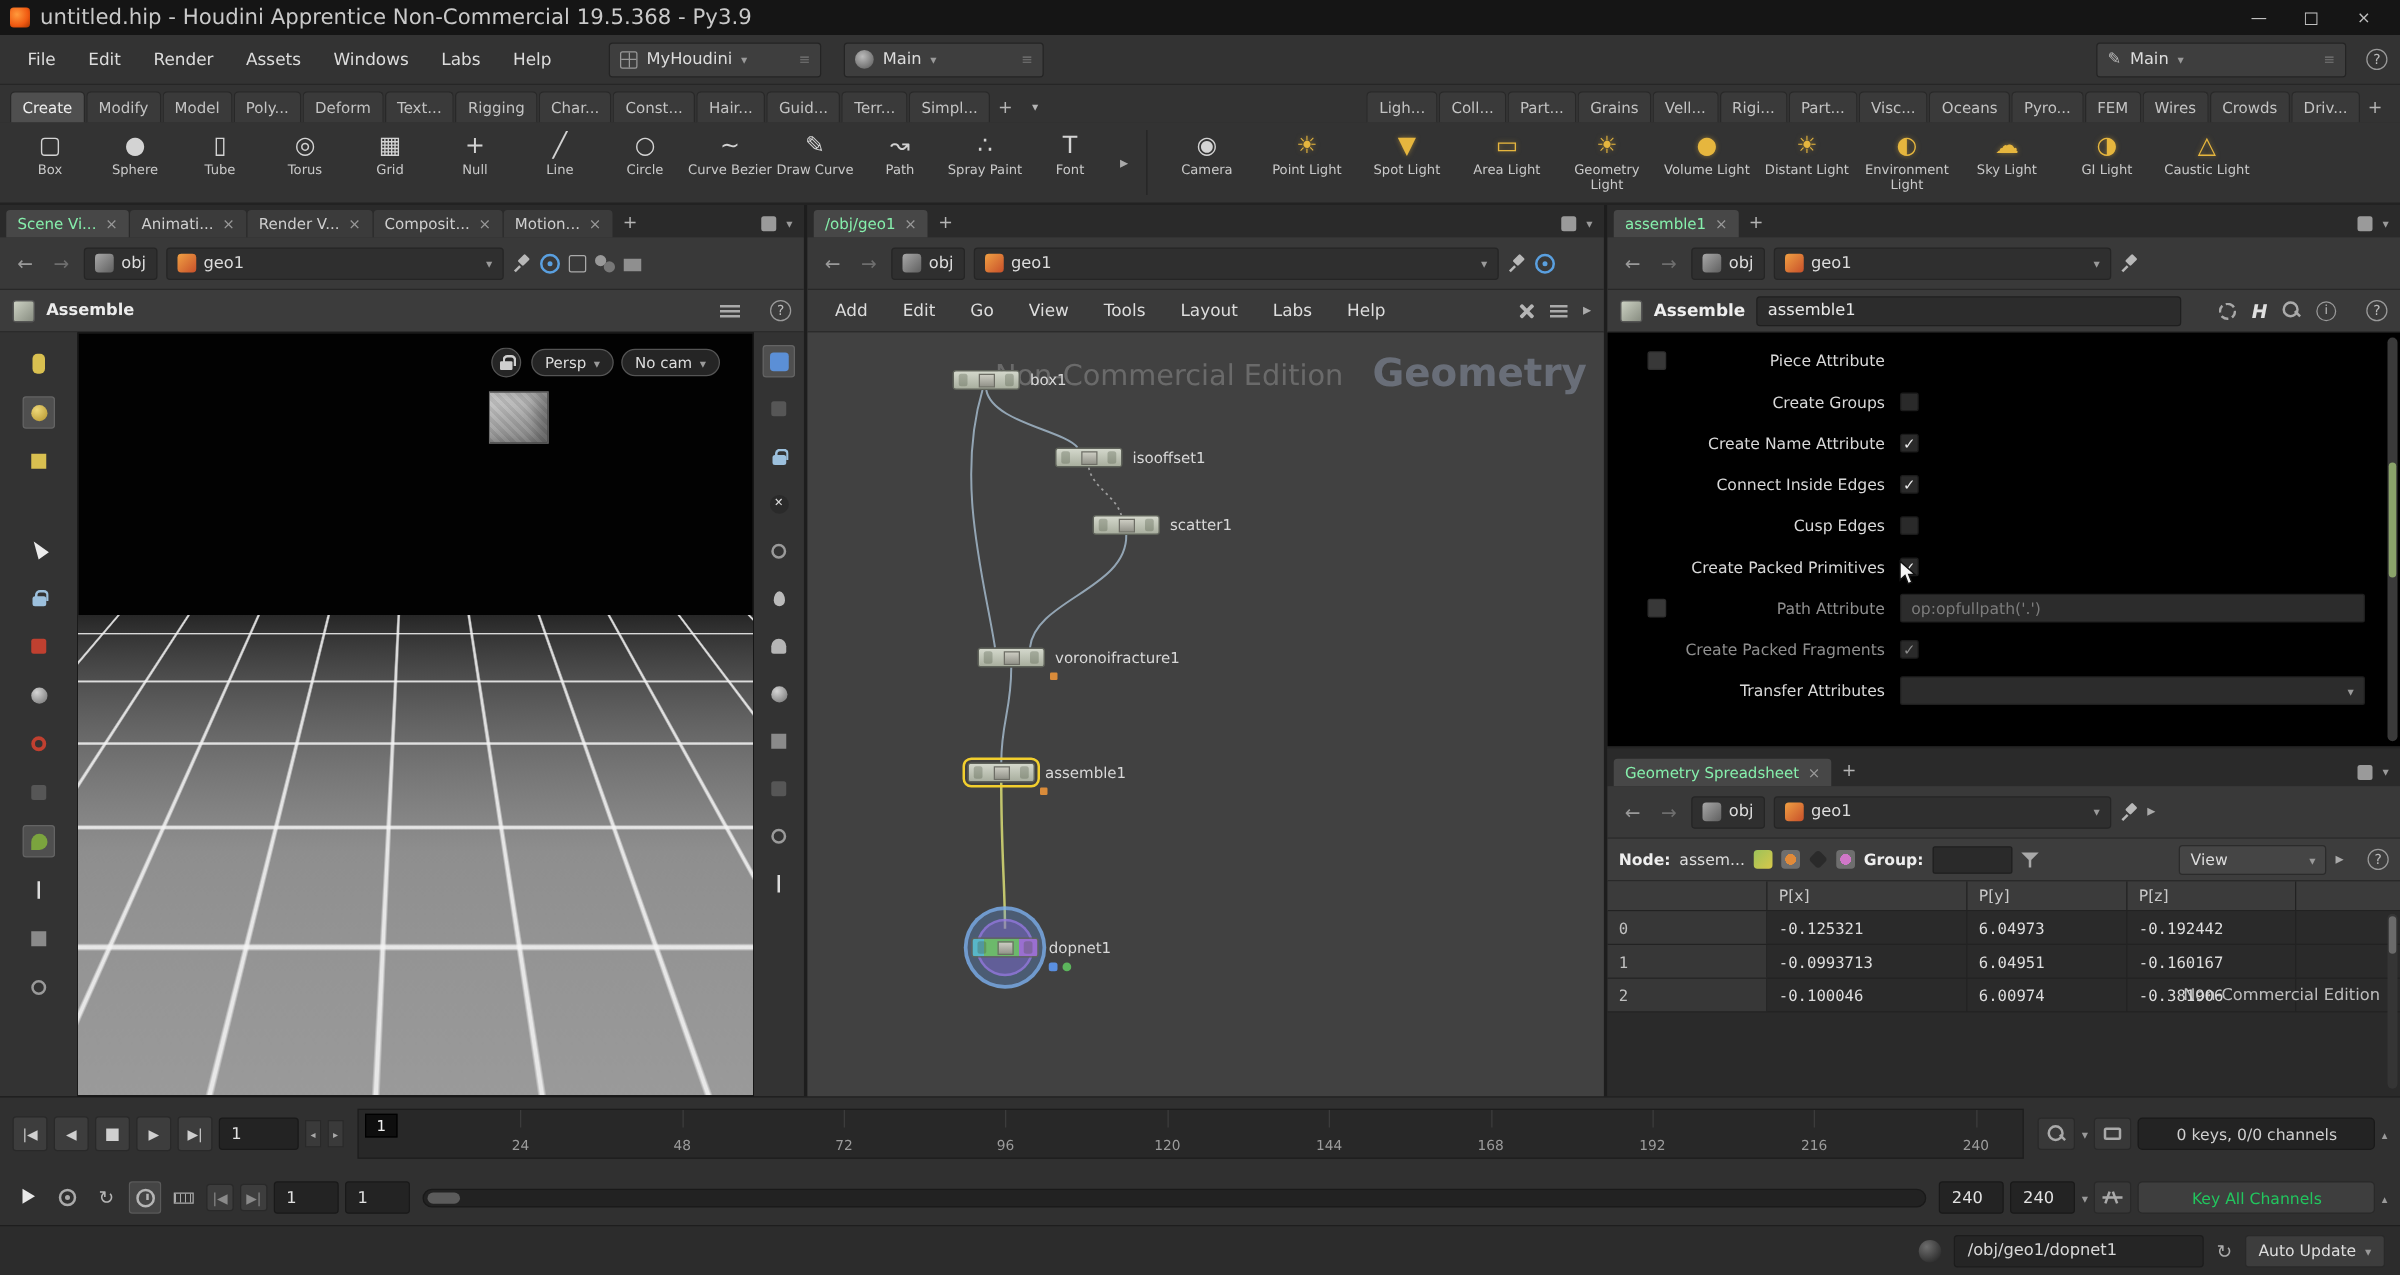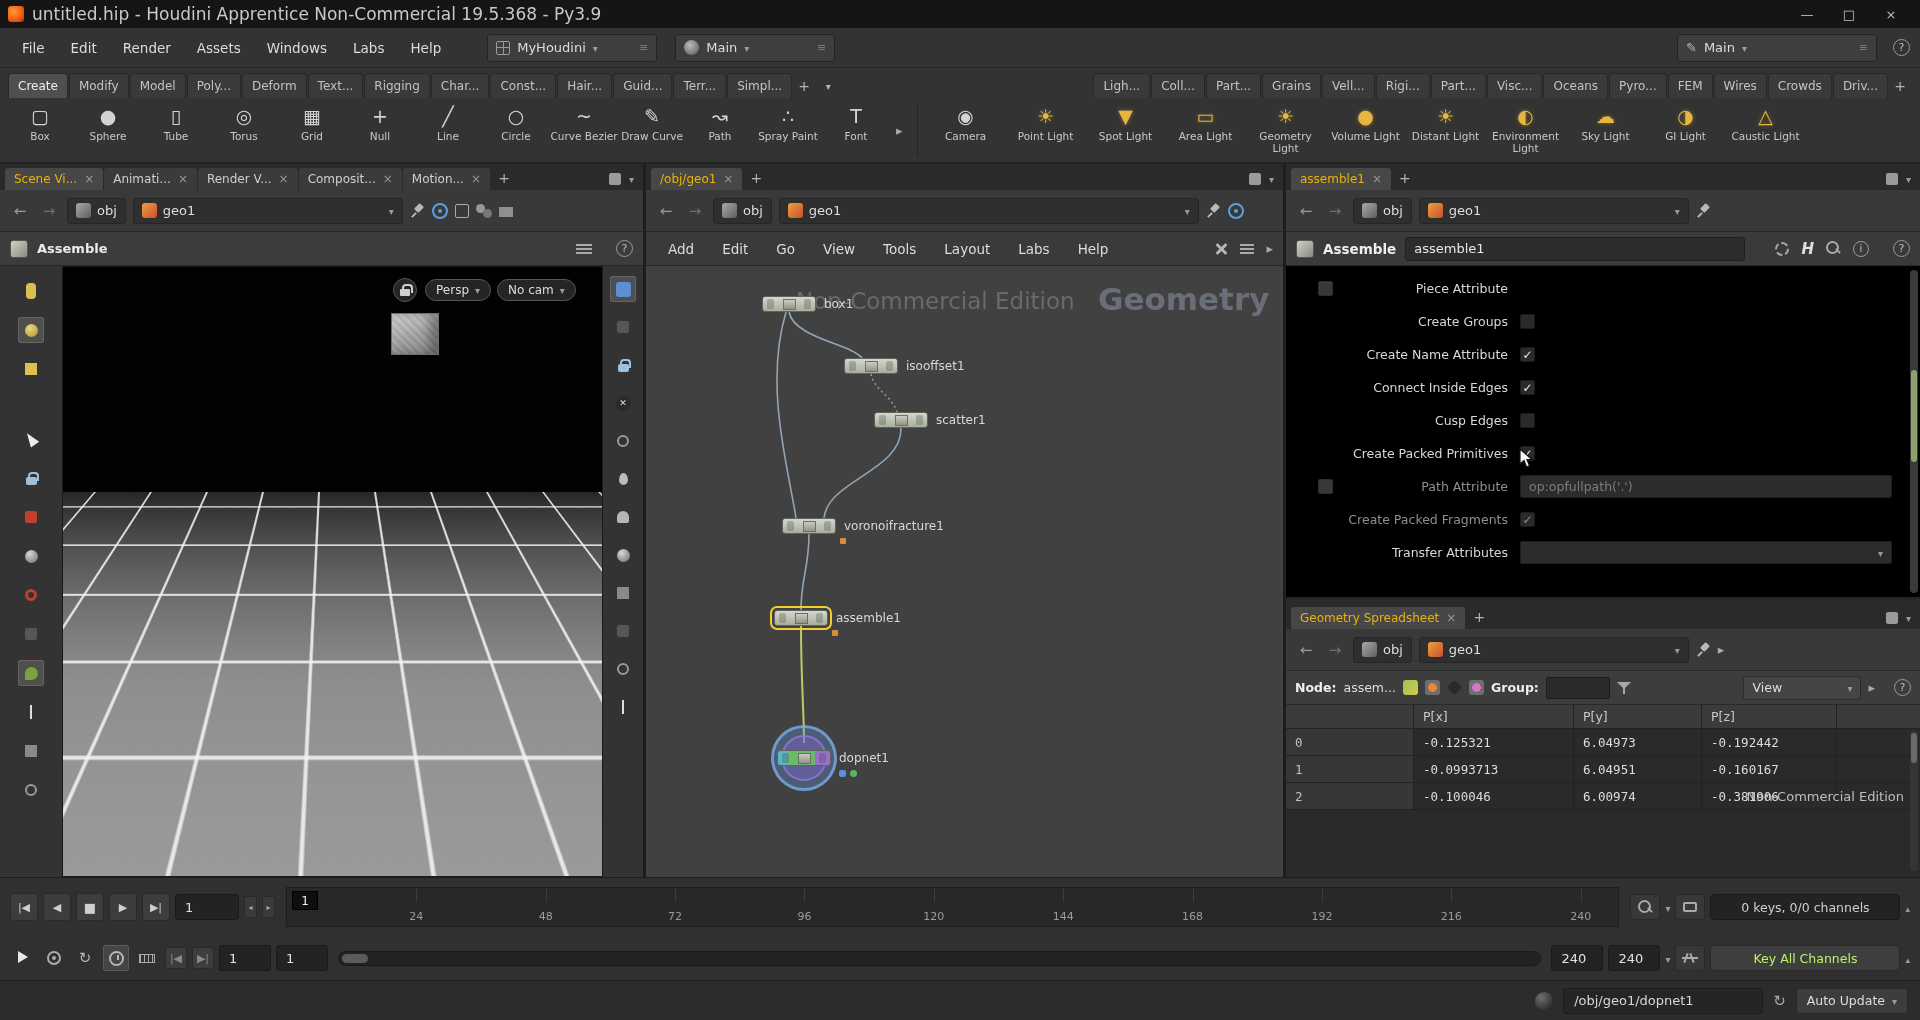--- a/index.html
+++ b/index.html
@@ -55,21 +55,21 @@
 
 .main{flex:1;display:flex;gap:3px;background:#1d1d1d;min-height:0}
 .pane{background:#333;display:flex;flex-direction:column;min-width:0}
 .left-pane{width:643px;flex:0 0 auto}
 .net-pane{width:637px;flex:0 0 auto}
 .right-pane{flex:1}
 
 .ptabs{height:26px;background:#2a2a2a;display:flex;align-items:flex-end;gap:2px;padding:0 5px;flex:0 0 auto}
 .sheet .ptabs{height:30px}
 .ptab{height:22px;display:flex;align-items:center;gap:7px;background:#3b3b3b;border-radius:3px 3px 0 0;padding:0 9px;font-size:12px;color:#cfcfcf;white-space:nowrap}
-.ptab.active{background:#474747;color:#eab308}
+.ptab.active{background:#474747;color:#86efac}
 .ptab .x::before{content:"×";color:#999;font-size:12px}
 .ptabs .right{margin-left:auto;display:flex;gap:8px;align-items:center;padding:0 4px 4px}
 .sq-icon{width:12px;height:12px;background:#9a9a9a;border-radius:2px}
 
 .navbar{height:42px;background:#393939;display:flex;align-items:center;gap:7px;padding:0 9px;border-bottom:1px solid #282828;flex:0 0 auto}
 .nav-arrow{width:22px;height:22px;border-radius:3px;display:flex;align-items:center;justify-content:center;color:#9a9a9a;font-size:15px}
 .nav-arrow.back::before{content:"←"}
 .nav-arrow.fwd::before{content:"→";color:#6e6e6e}
 .crumb{display:flex;align-items:center;gap:6px;background:#2f2f2f;border:1px solid #252525;border-radius:3px;height:26px;padding:0 8px;color:#ddd;font-size:13px}
 .crumb.wide{flex:1;max-width:270px}
@@ -251,21 +251,21 @@
 .tick{position:absolute;bottom:3px;transform:translateX(-50%);font-size:11px;color:#9c9c9c}
 .tickline{position:absolute;top:0;height:14px;width:1px;background:#3c3c3c}
 .playhead{position:absolute;left:5px;top:3px;width:26px;height:19px;background:#0e0e0e;border:1px solid #000;color:#f0f0f0;display:flex;align-items:center;justify-content:center;font-size:12px;z-index:2}
 .zoom-btn{width:30px;height:26px;background:#383838;border:1px solid #292929;border-radius:3px;display:flex;align-items:center;justify-content:center;flex:0 0 auto}
 .stack-btn{width:30px;height:26px;background:#383838;border:1px solid #292929;border-radius:3px;display:flex;align-items:center;justify-content:center;flex:0 0 auto}
 .screen-glyph{width:14px;height:10px;border:2px solid #aaa;border-radius:2px}
 .wave-glyph{width:16px;height:10px;background:linear-gradient(#aaa,#aaa) 0 4px/100% 2px no-repeat;position:relative}
 .wave-glyph::before{content:"";position:absolute;left:3px;top:0;width:2px;height:10px;background:#aaa;transform:rotate(20deg)}
 .wave-glyph::after{content:"";position:absolute;left:9px;top:0;width:2px;height:10px;background:#aaa;transform:rotate(-20deg)}
 .keys-field{width:190px;height:26px;background:#232323;border:1px solid #191919;border-radius:4px;display:flex;align-items:center;justify-content:center;color:#cfcfcf;font-size:12.5px;flex:0 0 auto}
-.keyall-btn{width:190px;height:26px;background:#3e3e3e;border:1px solid #292929;border-radius:4px;display:flex;align-items:center;justify-content:center;color:#bef264;font-size:12.5px;flex:0 0 auto}
+.keyall-btn{width:190px;height:26px;background:#3e3e3e;border:1px solid #292929;border-radius:4px;display:flex;align-items:center;justify-content:center;color:#22c55e;font-size:12.5px;flex:0 0 auto}
 .up-tick::before{content:"▴";color:#9a9a9a;font-size:9px}
 .range-slider{flex:1;height:15px;background:#222;border:1px solid #191919;border-radius:8px;position:relative;margin:0 5px}
 .range-handle{position:absolute;left:3px;top:2px;width:26px;height:9px;background:#5b5b5b;border-radius:5px}
 .flag-icon{width:12px;height:14px;position:relative}
 .flag-icon::before{content:"";position:absolute;left:1px;top:0;width:0;height:0;border-top:6px solid transparent;border-bottom:6px solid transparent;border-left:10px solid #e8e8e8}
 .dotcircle-icon{width:14px;height:14px;border:2px solid #aaa;border-radius:50%;position:relative}
 .dotcircle-icon::before{content:"";position:absolute;left:50%;top:50%;width:4px;height:4px;margin:-2px 0 0 -2px;background:#aaa;border-radius:50%}
 .loop-icon::before{content:"↻";color:#b5b5b5;font-size:15px}
 .clock-icon{width:15px;height:15px;border:2px solid #b5b5b5;border-radius:50%;position:relative}
 .clock-icon::before{content:"";position:absolute;left:6px;top:2px;width:2px;height:5px;background:#b5b5b5}

